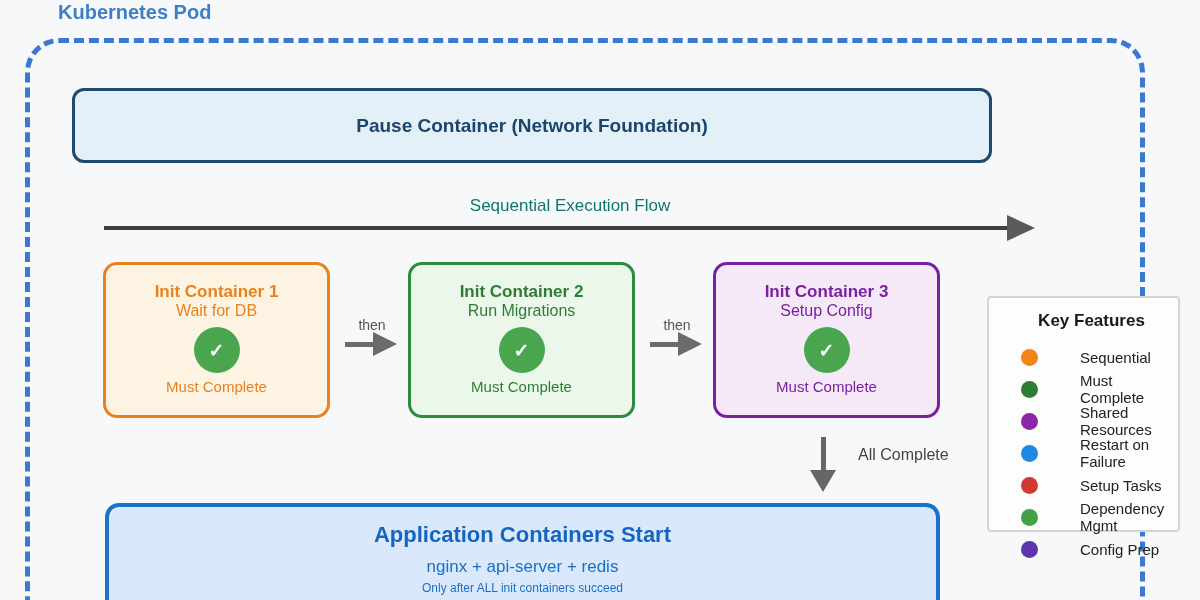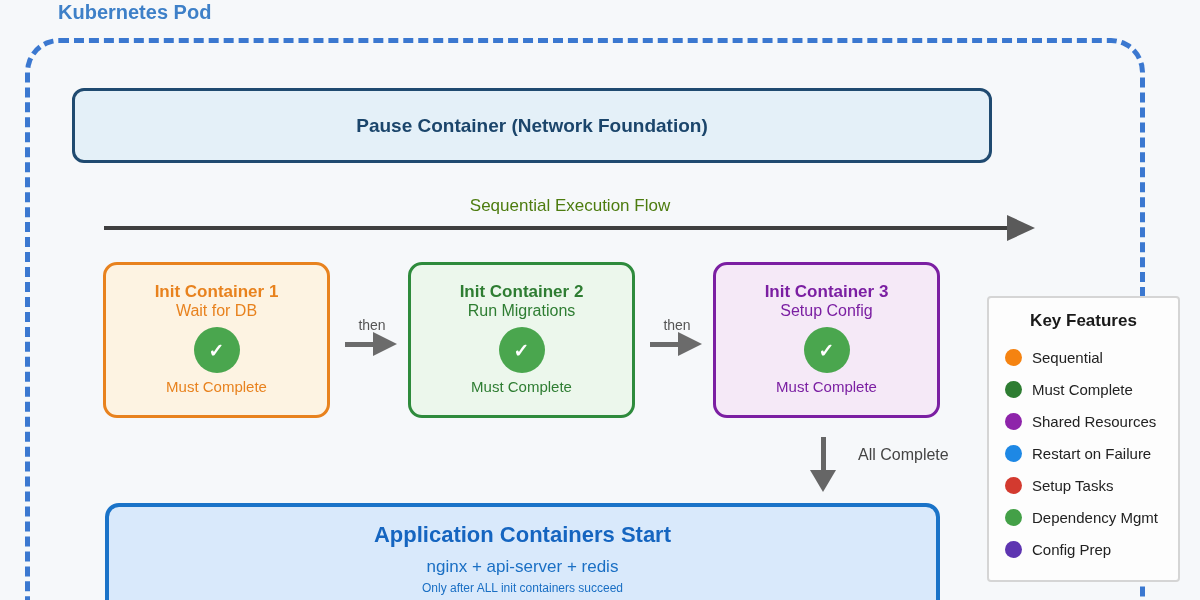--- a/index.html
+++ b/index.html
@@ -36,21 +36,21 @@
     display: flex; align-items: center; justify-content: center;
     z-index: 1;
   }
   .pause-box .label {
     font-size: 19px; font-weight: bold; color: #1b456b;
   }
 
   
   .flow-label {
     left: 300px; top: 196px; width: 540px;
-    text-align: center; font-size: 17px; color: #4d7c0f;
+    text-align: center; font-size: 17px; color: #0f766e;
   }
   .flow-line {
     left: 104px; top: 226px; width: 905px; height: 4px;
     background: #3f3f3f;
   }
   .flow-head {
     left: 1007px; top: 215px; width: 0; height: 0;
     border-left: 28px solid #5a5a5a;
     border-top: 13px solid transparent;
     border-bottom: 13px solid transparent;
@@ -117,35 +117,36 @@
     display: flex; flex-direction: column; align-items: center;
     padding-top: 15px;
     z-index: 1;
   }
   .app-box .title { font-size: 22px; font-weight: bold; color: #1565c0; }
   .app-box .subtitle { font-size: 17px; color: #1a6fc4; margin-top: 9px; }
   .app-box .note { font-size: 12px; color: #1a6fc4; margin-top: 4px; }
 
   
   .legend {
-    left: 987px; top: 296px; width: 193px; height: 286px;
+    left: 987px; top: 296px; width: 193px; height: 236px;
     background: #fdfdfd;
     border: 2px solid #d5d5d5;
     border-radius: 4px;
     box-sizing: border-box;
     z-index: 2;
+    padding-left: 16px;
   }
   .legend .legend-title {
     text-align: center; font-size: 17px; font-weight: bold; color: #1a1a1a;
     margin-top: 13px;
   }
   .legend .rows { margin-top: 10px; }
   .legend .row {
     display: flex; align-items: center;
-    height: 32px; padding-left: 16px;
+    height: 32px; padding-left: 16px; gap: 32px;
   }
   .legend .dot {
     width: 17px; height: 17px; border-radius: 50%;
     margin-right: 10px; flex: 0 0 auto;
   }
   .legend .row-label { font-size: 15px; color: #222; }
 </style>
 </head>
 <body>
 

